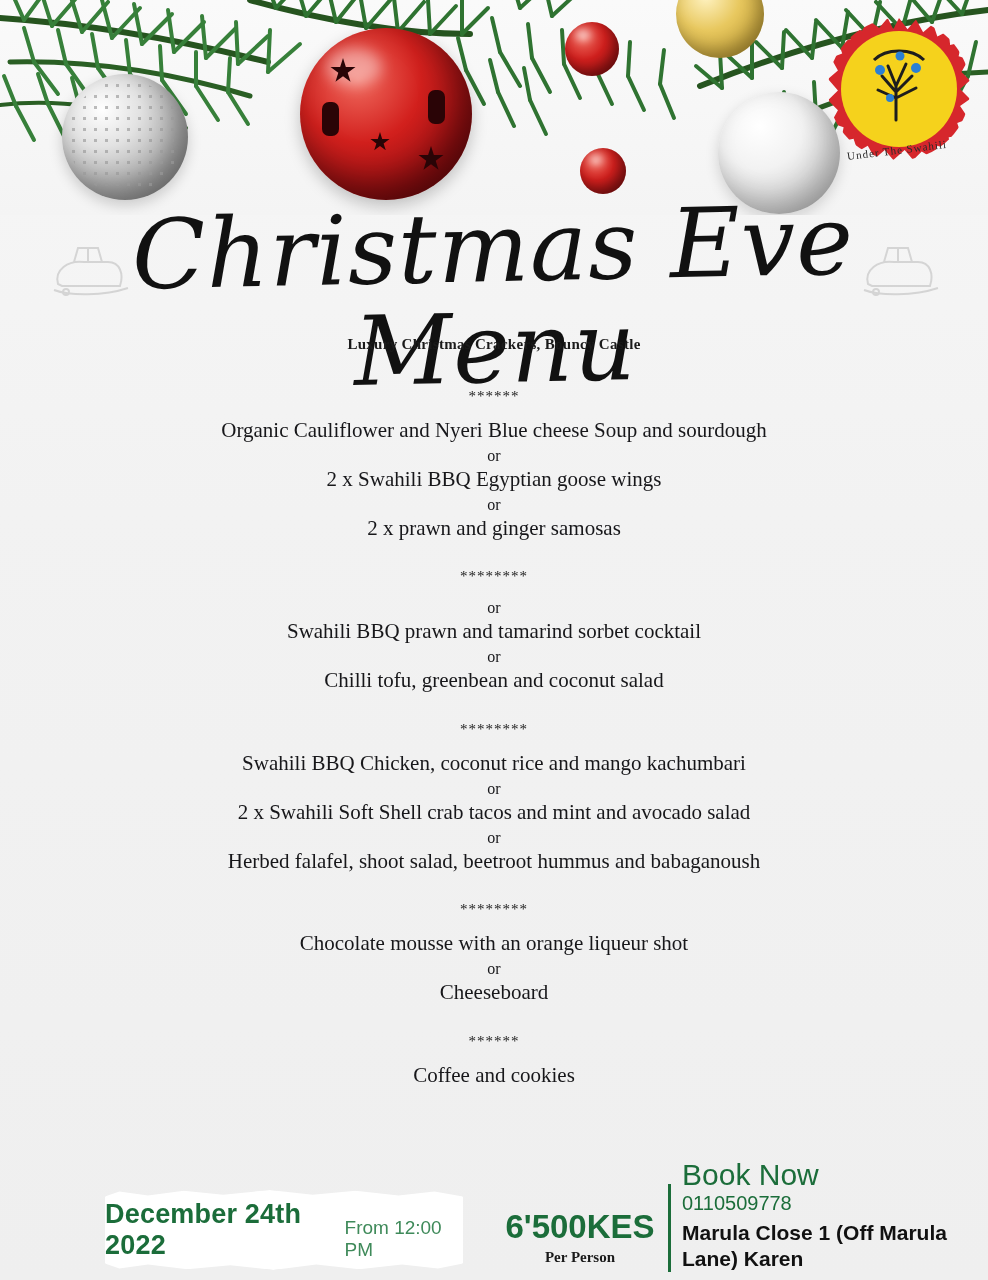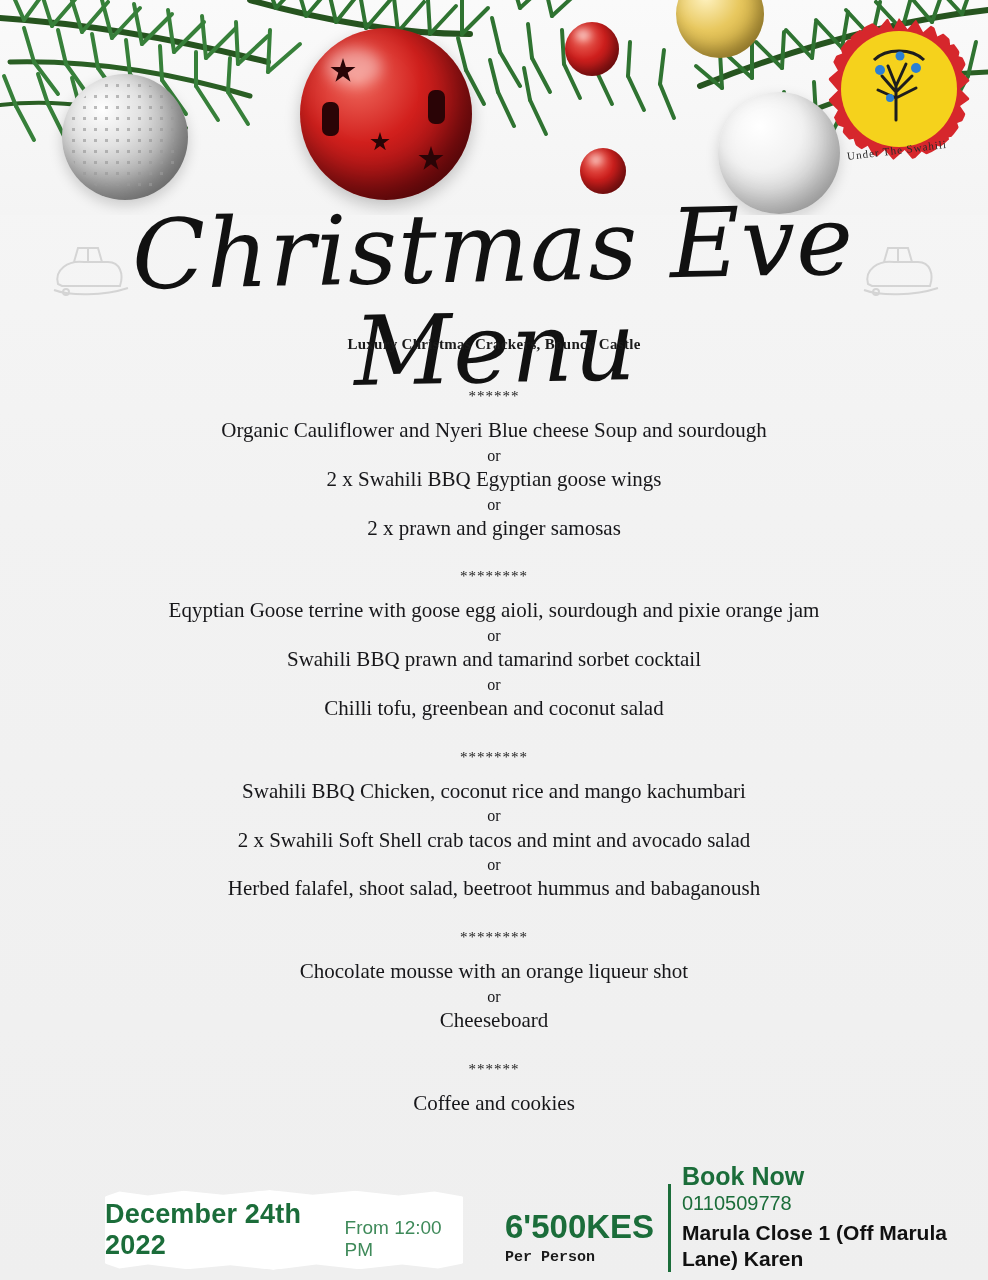--- a/index.html
+++ b/index.html
@@ -248,51 +248,51 @@
   .date-sub {
     font-family: "Liberation Sans", sans-serif;
     font-size: 19px;
     color: #3f8a5a;
     margin-top: 18px;
   }
   .price-block {
     position: absolute;
     left: 505px; bottom: 14px;
     width: 150px;
-    text-align: left;
+    text-align: center;
   }
   .price {
     font-family: "Liberation Sans", sans-serif;
     font-weight: 700;
     font-size: 33px;
     color: #1b6d3a;
     line-height: 1.05;
   }
   .price-unit {
-    font-family: Liberation Mono, monospace;
+    font-family: Liberation Serif, serif;
     font-weight: 700;
     font-size: 15px;
     color: #1a1a1a;
     margin-top: 4px;
   }
   .divider-v {
     position: absolute;
     left: 668px; bottom: 8px;
     width: 3px; height: 88px;
     background: #1b6d3a;
   }
   .book-block {
     position: absolute;
     left: 682px; bottom: 8px;
     width: 290px;
   }
   .book-now {
     font-family: "Liberation Sans", sans-serif;
-    font-weight: 700;
-    font-size: 25px;
+    font-weight: 400;
+    font-size: 30px;
     color: #1b6d3a;
     line-height: 1.1;
   }
   .phone {
     font-family: "Liberation Sans", sans-serif;
     font-size: 20px;
     color: #1b6d3a;
     line-height: 1.15;
     margin-top: 1px;
   }
@@ -513,21 +513,20 @@
       <div class="stars">******</div>
       <div class="dish">Organic Cauliflower and Nyeri Blue cheese Soup and sourdough</div>
       <div class="sep">or</div>
       <div class="dish">2 x Swahili BBQ Egyptian goose wings</div>
       <div class="sep">or</div>
       <div class="dish">2 x prawn and ginger samosas</div>
     </div>
 
     <div class="course">
       <div class="stars">********</div>
-      <div class="dish">Eqyptian Goose terrine with goose egg aioli, sourdough and pixie orange jam</div>
       <div class="sep">or</div>
       <div class="dish">Swahili BBQ prawn and tamarind sorbet cocktail</div>
       <div class="sep">or</div>
       <div class="dish">Chilli tofu, greenbean and coconut salad</div>
     </div>
 
     <div class="course">
       <div class="stars">********</div>
       <div class="dish">Swahili BBQ Chicken, coconut rice and mango kachumbari</div>
       <div class="sep">or</div>

